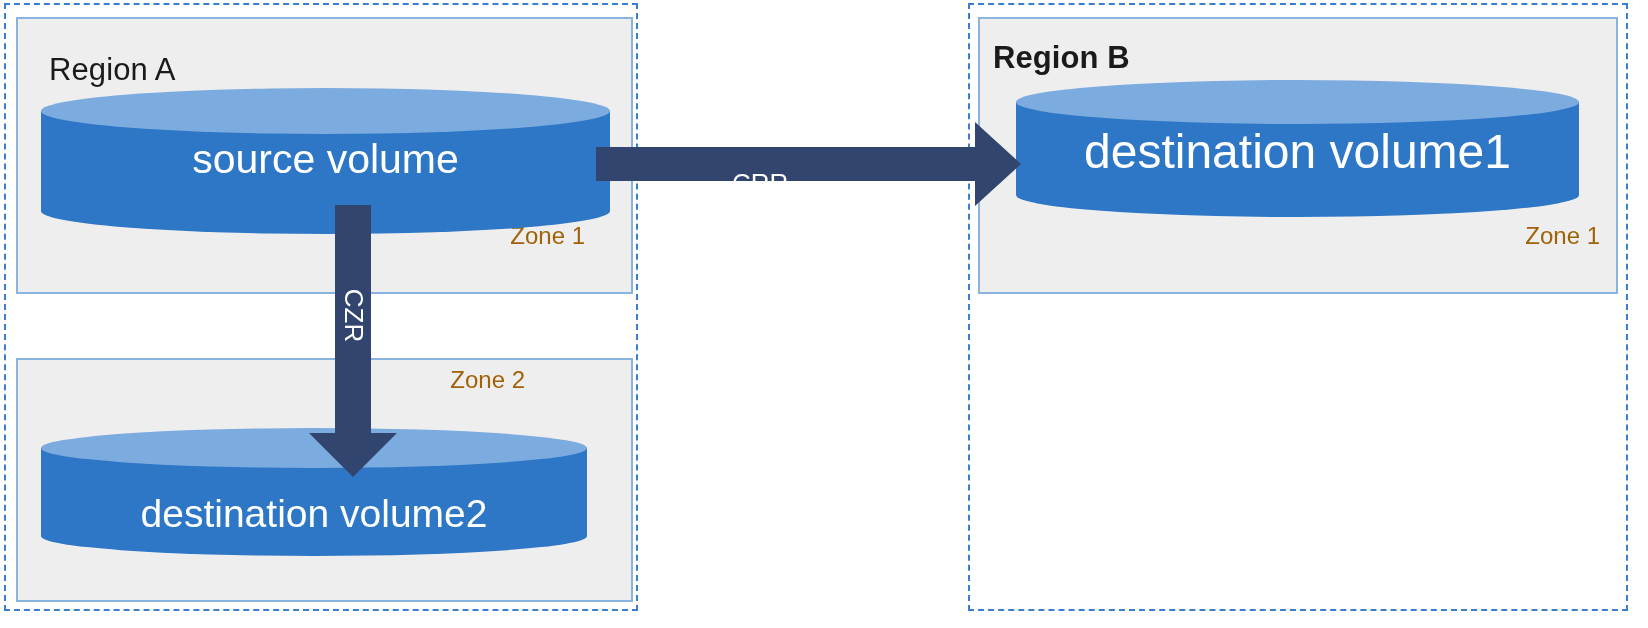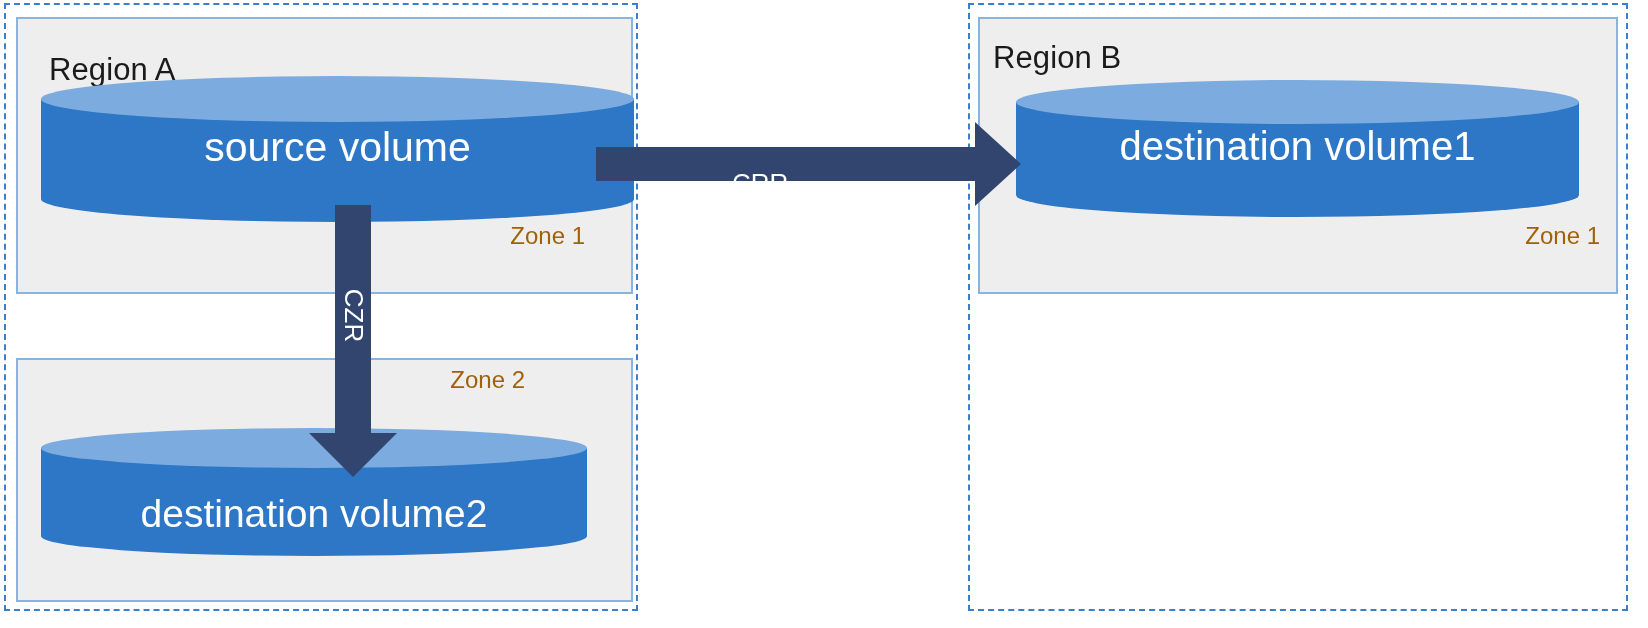--- a/index.html
+++ b/index.html
@@ -38,21 +38,21 @@
 
   
   .region-title{
     position:absolute;
     font-size:31px;
     color:#1a1a1a;
     letter-spacing:.1px;
     white-space:nowrap;
   }
   #region-a-title{ left:31px;  top:52px;margin-left:18px; }
-  #region-b-title{ left:993px; top:40px; }
+  #region-b-title{ left:993px; top:40px;font-weight:bold; }
 
   
   .zone-label{
     position:absolute;
     font-size:24px;
     color:#a16207;
     white-space:nowrap;
     text-align:right;
   }
   #zone-a1-label{ left:385px; top:222px; width:200px; }
@@ -82,39 +82,39 @@
     position:absolute;
     left:0; right:0;
     text-align:center;
     color:#ffffff;
     font-size:41px;
     white-space:nowrap;
     z-index:4;
   }
 
   
-  #cyl-source{ left:41px; top:76px; width:569px; height:146px;padding-left:24px; }
+  #cyl-source{ left:41px; top:88px; width:569px; height:146px; }
   #cyl-source .top   { height:46px; }
   #cyl-source .body  { top:23px; bottom:23px; }
   #cyl-source .bottom{ height:46px; }
   #cyl-source .label { top:48px; }
 
   
   #cyl-dest2{ left:41px; top:428px; width:546px; height:128px; }
   #cyl-dest2 .top   { height:40px; }
   #cyl-dest2 .body  { top:20px; bottom:20px; }
   #cyl-dest2 .bottom{ height:40px; }
   #cyl-dest2 .label { top:40px; font-size:39px;margin-top:24px; }
 
   
   #cyl-dest1{ left:1016px; top:80px; width:563px; height:137px; }
   #cyl-dest1 .top   { height:44px; }
   #cyl-dest1 .body  { top:22px; bottom:22px; }
   #cyl-dest1 .bottom{ height:44px; }
-  #cyl-dest1 .label { top:44px; font-size:40px; }
+  #cyl-dest1 .label { top:44px; font-size:48px; }
 
   
   .arrow-svg{ position:absolute; overflow:visible; }
   #arrow-crr{ left:596px; top:122px; width:425px; height:84px; }
   #arrow-czr{ left:309px; top:205px; width:88px; height:272px; }
 
   .arrow-label{
     position:absolute;
     color:#ffffff;
     font-size:26px;

